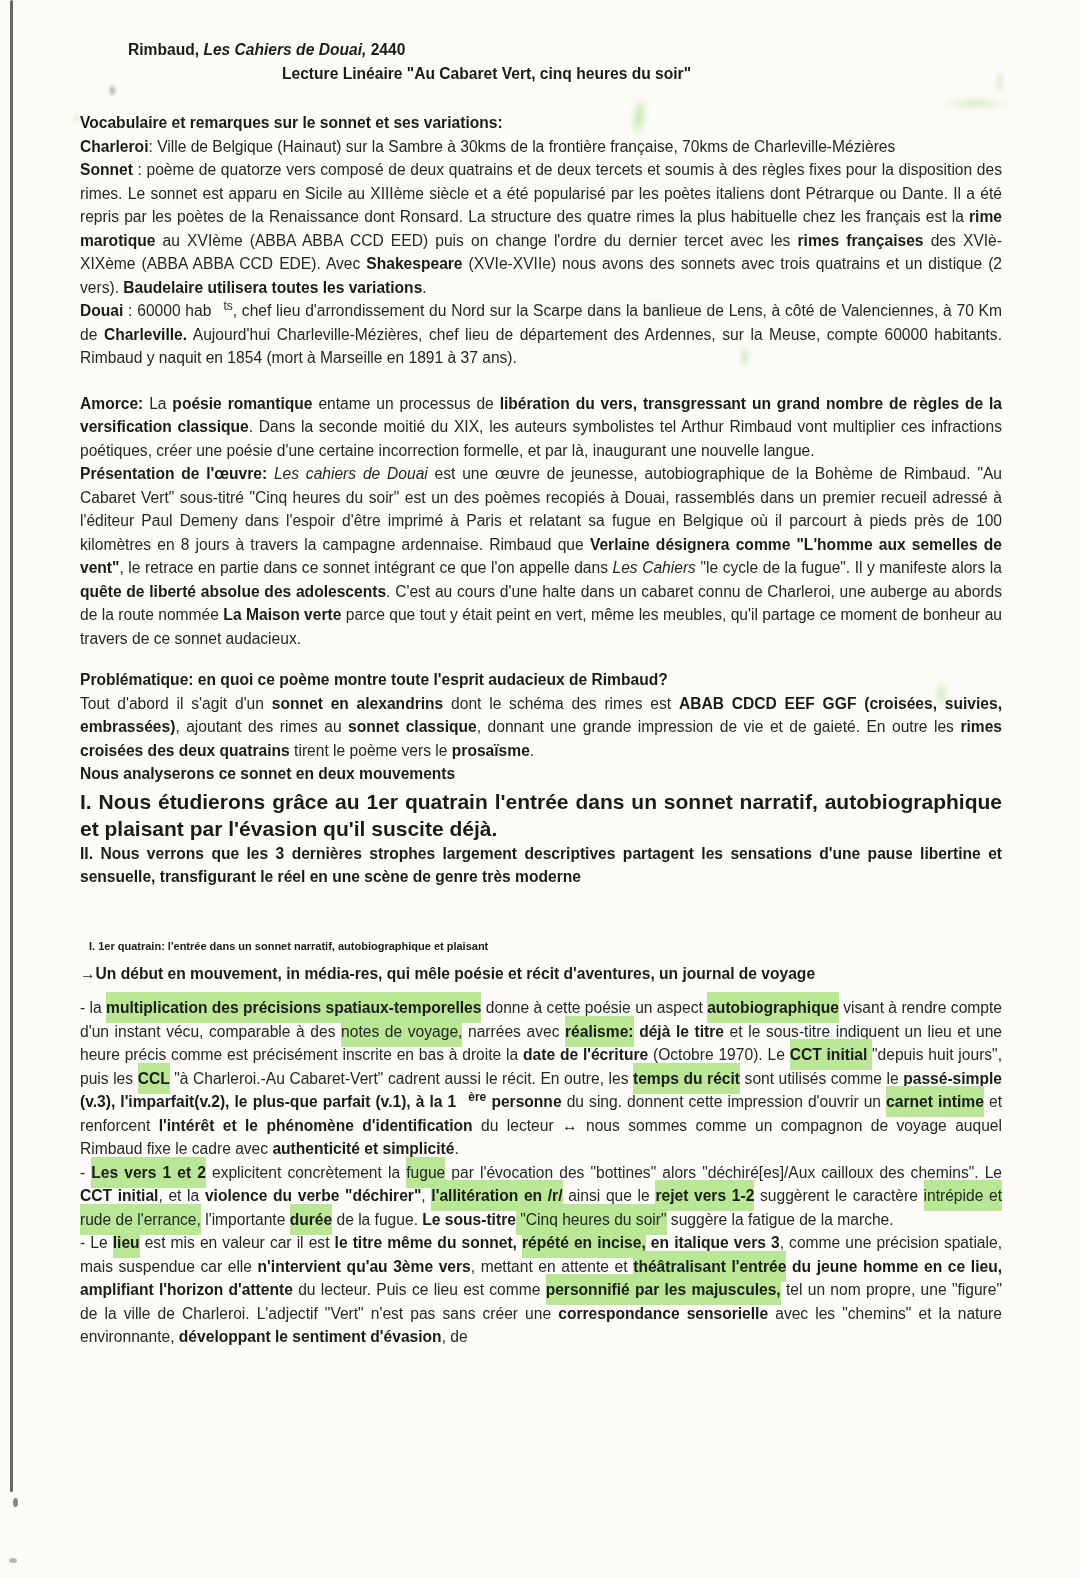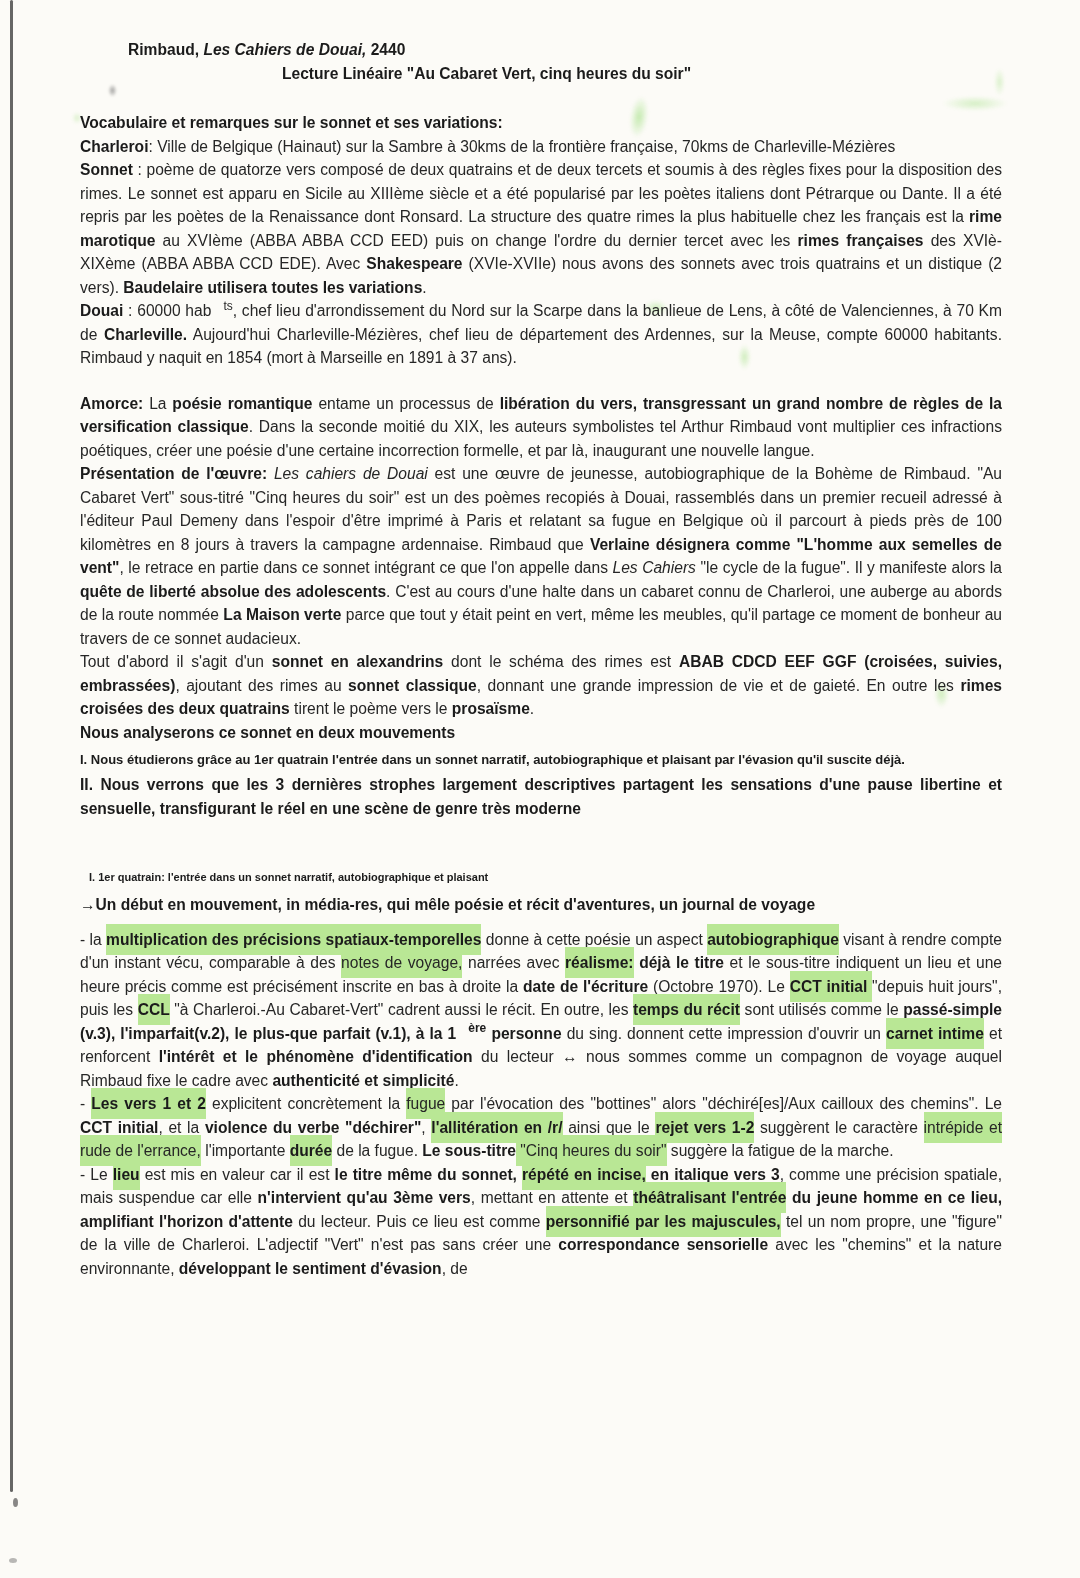--- a/index.html
+++ b/index.html
@@ -34,21 +34,21 @@
     box-decoration-break: clone;
     -webkit-box-decoration-break: clone;
     padding: 7px 0;
   }
   sup { font-size: 12px; line-height: 0; margin-left: 12px; }
   .title-line1 { margin-left: 48px; text-align: left; }
   .title-line2 { margin-left: 202px; text-align: left; }
   .mt-a { margin-top: 26px; }
   .mt-b { margin-top: 22px; }
   .mt-c { margin-top: 18px; }
-  .heading-1 { font-size: 13px; line-height: 27px; margin-top: 2px; }
+  .heading-1 { font-size: 21px; line-height: 27px; margin-top: 2px; }
   .heading-2 { font-size: 11px; line-height: 26px; margin-top: 44px; margin-bottom: 3px; margin-left: 9px; }
   .thesis { margin-bottom: 11px; }
 
   
   .scan-edge {
     position: absolute; left: 10px; top: 0;
     width: 3px; height: 1492px;
     background: #343434; opacity: .75; border-radius: 2px;
   }
   .speck { position: absolute; background: #3a3a3a; border-radius: 50%; opacity: .6; }
@@ -89,20 +89,21 @@
 
   <div class="content">
       <p class="block title-line1"><span class="b">Rimbaud, </span><span class="b i">Les Cahiers de Douai,</span><span class="b"> 2440</span></p>
       <p class="block title-line2"><span class="b">Lecture Linéaire "Au Cabaret Vert, cinq heures du soir"</span></p>
       <p class="block mt-a"><span class="b">Vocabulaire et remarques sur le sonnet et ses variations:</span></p>
       <p class="block"><span class="b">Charleroi</span><span>: Ville de Belgique (Hainaut) sur la Sambre à 30kms de la frontière française, 70kms de Charleville-Mézières</span></p>
       <p class="block"><span class="b">Sonnet</span><span> : poème de quatorze vers composé de deux quatrains et de deux tercets et soumis à des règles fixes pour la disposition des rimes. Le sonnet est apparu en Sicile au XIIIème siècle et a été popularisé par les poètes italiens dont Pétrarque ou Dante. Il a été repris par les poètes de la Renaissance dont Ronsard. La structure des quatre rimes la plus habituelle chez les français est la </span><span class="b">rime marotique</span><span> au XVIème (ABBA ABBA CCD EED) puis on change l'ordre du dernier tercet avec les </span><span class="b">rimes françaises</span><span> des XVIè-XIXème (ABBA ABBA CCD EDE). Avec </span><span class="b">Shakespeare</span><span> (XVIe-XVIIe) nous avons des sonnets avec trois quatrains et un distique (2 vers). </span><span class="b">Baudelaire utilisera toutes les variations</span><span>.</span></p>
       <p class="block"><span class="b">Douai</span><span> : 60000 hab</span><sup>ts</sup><span>, chef lieu d'arrondissement du Nord sur la Scarpe dans la banlieue de Lens, à côté de Valenciennes, à 70 Km de </span><span class="b">Charleville.</span><span> Aujourd'hui Charleville-Mézières, chef lieu de département des Ardennes, sur la Meuse, compte 60000 habitants. Rimbaud y naquit en 1854 (mort à Marseille en 1891 à 37 ans).</span></p>
       <p class="block mt-b"><span class="b">Amorce:</span><span> La </span><span class="b">poésie romantique</span><span> entame un processus de </span><span class="b">libération du vers, transgressant un grand nombre de règles de la versification classique</span><span>. Dans la seconde moitié du XIX, les auteurs symbolistes tel Arthur Rimbaud vont multiplier ces infractions poétiques, créer une poésie d'une certaine incorrection formelle, et par là, inaugurant une nouvelle langue.</span></p>
       <p class="block"><span class="b">Présentation de l'œuvre: </span><span class="i">Les cahiers de Douai</span><span> est une œuvre de jeunesse, autobiographique de la Bohème de Rimbaud. "Au Cabaret Vert" sous-titré "Cinq heures du soir" est un des poèmes recopiés à Douai, rassemblés dans un premier recueil adressé à l'éditeur Paul Demeny dans l'espoir d'être imprimé à Paris et relatant sa fugue en Belgique où il parcourt à pieds près de 100 kilomètres en 8 jours à travers la campagne ardennaise. Rimbaud que </span><span class="b">Verlaine désignera comme "L'homme aux semelles de vent"</span><span>, le retrace en partie dans ce sonnet intégrant ce que l'on appelle dans </span><span class="i">Les Cahiers</span><span> "le cycle de la fugue". Il y manifeste alors la </span><span class="b">quête de liberté absolue des adolescents</span><span>. C'est au cours d'une halte dans un cabaret connu de Charleroi, une auberge au abords de la route nommée </span><span class="b">La Maison verte</span><span> parce que tout y était peint en vert, même les meubles, qu'il partage ce moment de bonheur au travers de ce sonnet audacieux.</span></p>
+      <p class="block mt-c"><span class="b">Problématique: en quoi ce poème montre toute l'esprit audacieux de Rimbaud?</span></p>
       <p class="block"><span>Tout d'abord il s'agit d'un </span><span class="b">sonnet en alexandrins</span><span> dont le schéma des rimes est </span><span class="b">ABAB CDCD EEF GGF (croisées, suivies, embrassées)</span><span>, ajoutant des rimes au </span><span class="b">sonnet classique</span><span>, donnant une grande impression de vie et de gaieté. En outre les </span><span class="b">rimes croisées des deux quatrains</span><span> tirent le poème vers le </span><span class="b">prosaïsme</span><span>.</span></p>
       <p class="block"><span class="b">Nous analyserons ce sonnet en deux mouvements</span></p>
       <p class="block heading-1"><span class="b">I. Nous étudierons grâce au 1er quatrain l'entrée dans un sonnet narratif, autobiographique et plaisant par l'évasion qu'il suscite déjà.</span></p>
       <p class="block"><span class="b">II. Nous verrons que les 3 dernières strophes largement descriptives partagent les sensations d'une pause libertine et sensuelle, transfigurant le réel en une scène de genre très moderne</span></p>
       <p class="block heading-2"><span class="b">I. 1er quatrain: l'entrée dans un sonnet narratif, autobiographique et plaisant</span></p>
       <p class="block thesis"><span class="b">→Un début en mouvement, in média-res, qui mêle poésie et récit d'aventures, un journal de voyage</span></p>
       <p class="block"><span>- la </span><span class="b hl">multiplication des précisions spatiaux-temporelles</span><span> donne à cette poésie un aspect </span><span class="b hl">autobiographique</span><span> visant à rendre compte d'un instant vécu, comparable à des </span><span class="hl">notes de voyage,</span><span> narrées avec </span><span class="b hl">réalisme:</span><span> </span><span class="b">déjà le titre</span><span> et le sous-titre indiquent un lieu et une heure précis comme est précisément inscrite en bas à droite la </span><span class="b">date de l'écriture</span><span> (Octobre 1970). Le </span><span class="b hl">CCT initial </span><span>"depuis huit jours", puis les </span><span class="b hl">CCL</span><span> "à Charleroi.-Au Cabaret-Vert" cadrent aussi le récit. En outre, les </span><span class="b hl">temps du récit</span><span> sont utilisés comme le </span><span class="b">passé-simple (v.3), l'imparfait(v.2), le plus-que parfait (v.1), à la 1</span><sup class="b">ère</sup><span class="b"> personne</span><span> du sing. donnent cette impression d'ouvrir un </span><span class="b hl">carnet intime</span><span> et renforcent </span><span class="b">l'intérêt et le phénomène d'identification</span><span> du lecteur ↔ nous sommes comme un compagnon de voyage auquel Rimbaud fixe le cadre avec </span><span class="b">authenticité et simplicité</span><span>.</span></p>
       <p class="block"><span>- </span><span class="b hl">Les vers 1 et 2</span><span> explicitent concrètement la </span><span class="hl">fugue</span><span> par l'évocation des "bottines" alors "déchiré[es]/Aux cailloux des chemins". Le </span><span class="b">CCT initial</span><span>, et la </span><span class="b">violence du verbe "déchirer"</span><span>, </span><span class="b hl">l'allitération en /r/</span><span> ainsi que le </span><span class="b hl">rejet vers 1-2</span><span> suggèrent le caractère </span><span class="hl">intrépide et rude de l'errance,</span><span> l'importante </span><span class="b hl">durée</span><span> de la fugue. </span><span class="b">Le sous-titre</span><span class="hl"> "Cinq heures du soir"</span><span> suggère la fatigue de la marche.</span></p>
       <p class="block"><span>- Le </span><span class="b hl">lieu</span><span>  est mis en valeur car il est </span><span class="b">le titre même du sonnet, </span><span class="b hl">répété en incise,</span><span class="b"> en italique vers 3</span><span>, comme une précision spatiale, mais suspendue car elle </span><span class="b">n'intervient qu'au 3ème vers</span><span>, mettant en attente et </span><span class="b hl">théâtralisant l'entrée</span><span class="b"> du jeune homme en ce lieu, amplifiant l'horizon d'attente</span><span>  du lecteur. Puis ce lieu est comme </span><span class="b hl">personnifié par les majuscules,</span><span> tel un nom propre, une "figure" de la ville de Charleroi. L'adjectif "Vert" n'est pas sans créer une </span><span class="b">correspondance sensorielle</span><span> avec les "chemins" et la nature environnante, </span><span class="b">développant le sentiment d'évasion</span><span>, de</span></p>
     </div>

